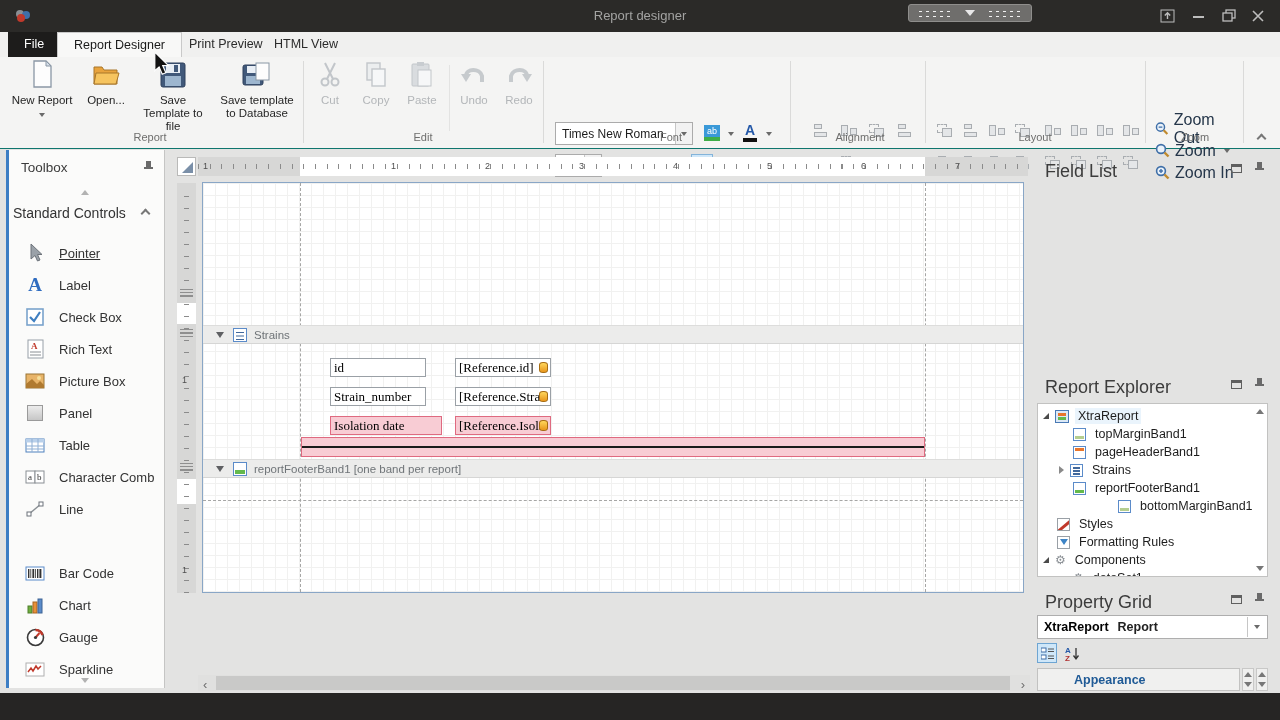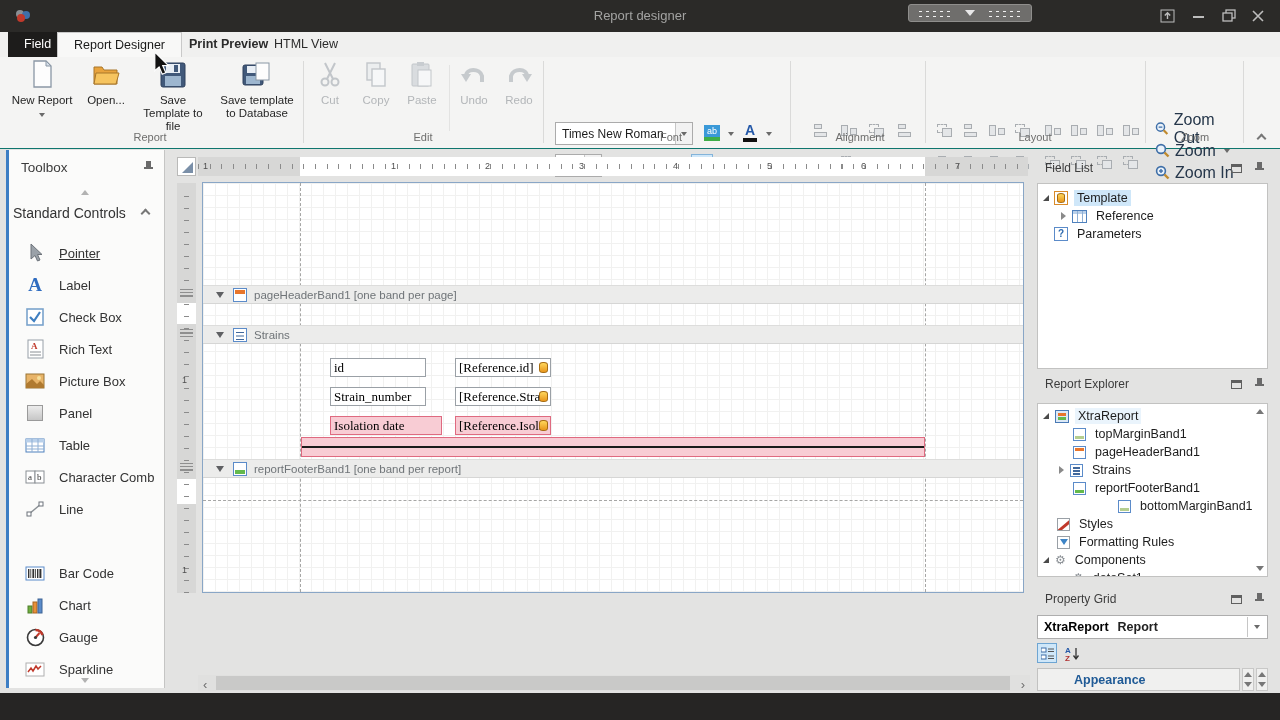--- a/index.html
+++ b/index.html
@@ -82,21 +82,21 @@
   .ctrl { position:absolute; height:19px; background:#fff; border:1px solid #9aa0a6; font-family:"Liberation Serif", serif; font-size:13px; color:#000; line-height:17px; padding-left:3px; overflow:hidden; }
   .ctrl.pink { background:#f8ccd4; border-color:#df6a80; }
   .smart { position:absolute; right:2px; top:3px; width:9px; height:11px; background:linear-gradient(#ffd75c,#e8961c); border:1px solid #a66c12; border-radius:4px / 3px; }
   .pinkline { position:absolute; background:#f8ccd4; border:1px solid #df6a80; }
   .pinkline::after { content:""; position:absolute; left:0; right:0; top:8px; height:2px; background:#1a1a1a; }
   .hscroll { position:absolute; left:198px; top:675px; width:832px; height:16px; background:#e0e0df; }
   .hscroll .thumb { position:absolute; left:18px; top:1px; width:794px; height:14px; background:#c9c9c8; }
   .sarrow { position:absolute; top:2px; font-size:13px; color:#6f6f6f; }
 
   
-  .phead { position:absolute; font-size:12px; color:#3c3c3c; }
+  .phead { position:absolute; font-size:18px; color:#3c3c3c; }
   .pbox { position:absolute; background:#fff; border:1px solid #c2c2c1; overflow:hidden; }
   .trow { position:absolute; height:18px; display:flex; align-items:center; font-size:12.5px; color:#1d1d1d; }
   .trow .lab { margin-left:6px; padding:1px 3px; }
   .exp-open { width:0; height:0; border-right:6px solid #4a4a4a; border-top:6px solid transparent; }
   .exp-closed { width:0; height:0; border-left:5px solid #8a8a8a; border-top:4px solid transparent; border-bottom:4px solid transparent; }
   .i-frame { width:14px; height:14px; border:1px solid #d98b2a; background:#fff; display:flex; align-items:center; justify-content:center; }
   .cyl { width:8px; height:10px; background:linear-gradient(#ffd75c,#e8961c); border:1px solid #a66c12; border-radius:4px/2.5px; }
   .i-tbl { width:15px; height:13px; border:1px solid #4f81bd; background:#fff; position:relative; }
   .i-tbl::before { content:""; position:absolute; left:0; right:0; top:0; height:3px; background:#b9d0ea; }
   .i-tbl::after { content:""; position:absolute; left:4px; top:0; bottom:0; width:1px; background:#8fafd4; box-shadow:5px 0 0 #8fafd4, -1px 7px 0 6px rgba(143,175,212,0); border-top:none; }
@@ -160,23 +160,23 @@
         </svg>
     </span>
     <span class="win-btn" style="left:1251px; font-size:15px; line-height:13px;">
       <svg width="14" height="14">
           <path d="M2 2 L12 12 M12 2 L2 12" stroke="#bdbdbd" stroke-width="1.6"></path>
         </svg>
     </span>
   </div>
 
   <div class="tabrow">
-    <div class="tab tab-file" style="left:8px;">Field</div>
+    <div class="tab tab-file" style="left:8px;">File</div>
     <div class="tab tab-active" style="left:57px;">Report Designer</div>
-    <div class="tab" style="left:173px;font-weight:bold;">Print Preview</div>
+    <div class="tab" style="left:173px;">Print Preview</div>
     <div class="tab" style="left:258px;">HTML View</div>
   </div>
 
   <svg class="cursor" style="left:152px; top:52px;" width="20" height="24" viewBox="0 0 14 20">
     <path d="M1,0 L1,15.5 L4.6,12.4 L7.2,18.6 L10.2,17.3 L7.6,11.3 L12.4,11.3 Z" fill="#111" stroke="#fff" stroke-width="1"></path>
   </svg>
 
   <div class="ribbon">
 
     <div class="bigbtn" style="left:10px; width:64px;">
@@ -620,25 +620,20 @@
     <div class="vhandle" style="top:280px;"></div>
     <span class="vnum" style="top:192px;">1</span>
     <span class="vnum" style="top:382px;">1</span>
   </div>
 
   <div class="surface">
     <div class="vdash" style="left:97px;"></div>
     <div class="vdash" style="left:722px;"></div>
     <div class="hdash" style="top:317px;"></div>
 
-    <div class="bandhdr" style="top:102px;">
-      <span class="btri"></span>
-      <span class="bico top"></span>
-      <span class="bcap">pageHeaderBand1 [one band per page]</span>
-    </div>
 
     <div class="bandhdr" style="top:142px;">
       <span class="btri"></span>
       <span class="bico lines"></span>
       <span class="bcap">Strains</span>
     </div>
 
     <div class="ctrl" style="left:127px; top:175px; width:96px;">id</div>
     <div class="ctrl" style="left:252px; top:175px; width:96px;">
       <span>[Reference.id]</span>
@@ -665,38 +660,20 @@
 
   <div class="hscroll">
     <span class="sarrow" style="left:5px;">‹</span>
     <div class="thumb"></div>
     <span class="sarrow" style="right:5px;">›</span>
   </div>
 
   <div class="phead" style="left:1045px; top:161px;">Field List</div>
   <span class="maxi" style="position:absolute; left:1231px; top:164px;"></span>
   <span class="pin" style="position:absolute; left:1254px; top:162px;"></span>
-  <div class="pbox" style="left:1037px; top:183px; width:231px; height:186px;">
-    <div class="trow" style="left:5px; top:5px;">
-      <span class="exp-open"></span>
-      <span class="i-frame" style="margin-left:5px;">
-          <span class="cyl"></span>
-        </span>
-      <span class="lab" style="background:#cfe7f9;">Template</span>
-    </div>
-    <div class="trow" style="left:23px; top:23px;">
-      <span class="exp-closed"></span>
-      <span class="i-tbl" style="margin-left:6px;"></span>
-      <span class="lab">Reference</span>
-    </div>
-    <div class="trow" style="left:16px; top:41px;">
-      <span class="i-param">?</span>
-      <span class="lab">Parameters</span>
-    </div>
-  </div>
 
   <div class="phead" style="left:1045px; top:377px;">Report Explorer</div>
   <span class="maxi" style="position:absolute; left:1231px; top:380px;"></span>
   <span class="pin" style="position:absolute; left:1254px; top:378px;"></span>
   <div class="pbox" style="left:1037px; top:403px; width:231px; height:174px;">
     <div class="trow" style="left:5px; top:3px;">
       <span class="exp-open"></span>
       <span class="i-xr" style="margin-left:6px;"></span>
       <span class="lab" style="background:#eaf4fc;">XtraReport</span>
     </div>

